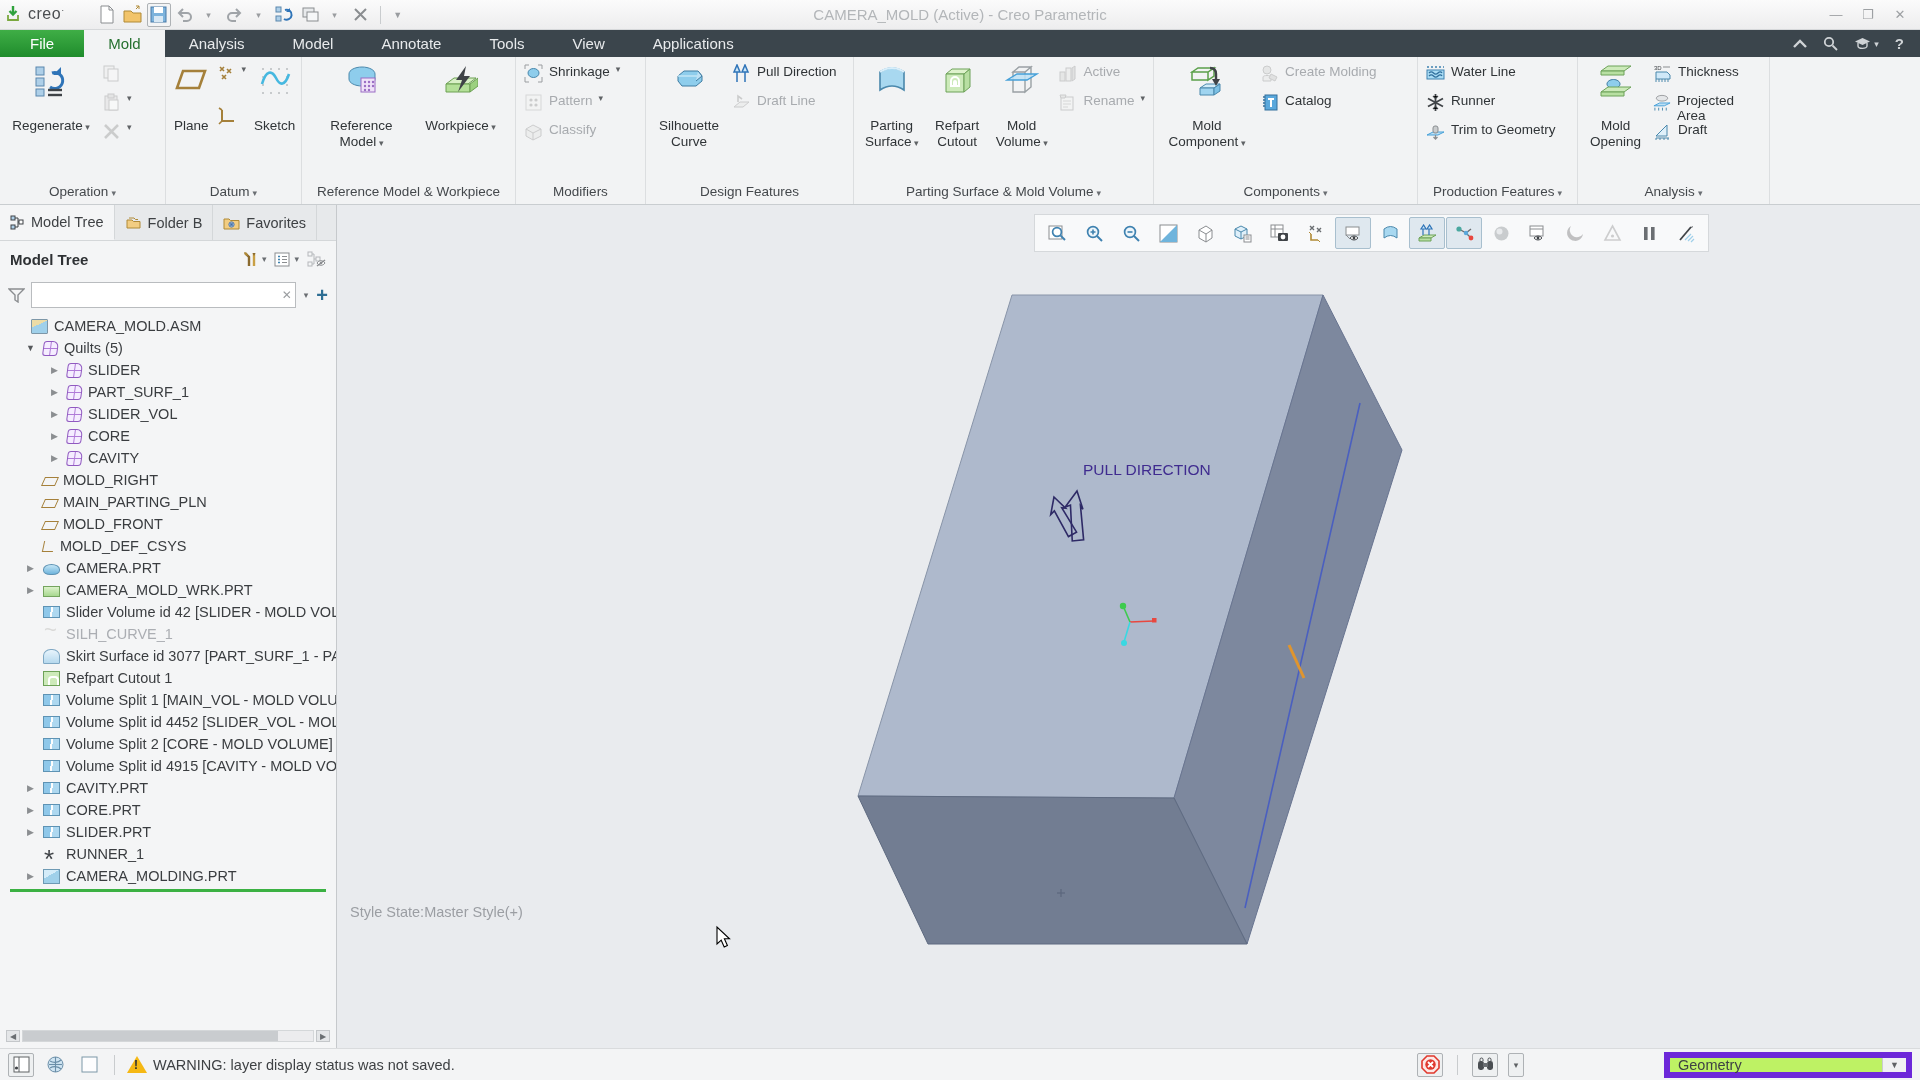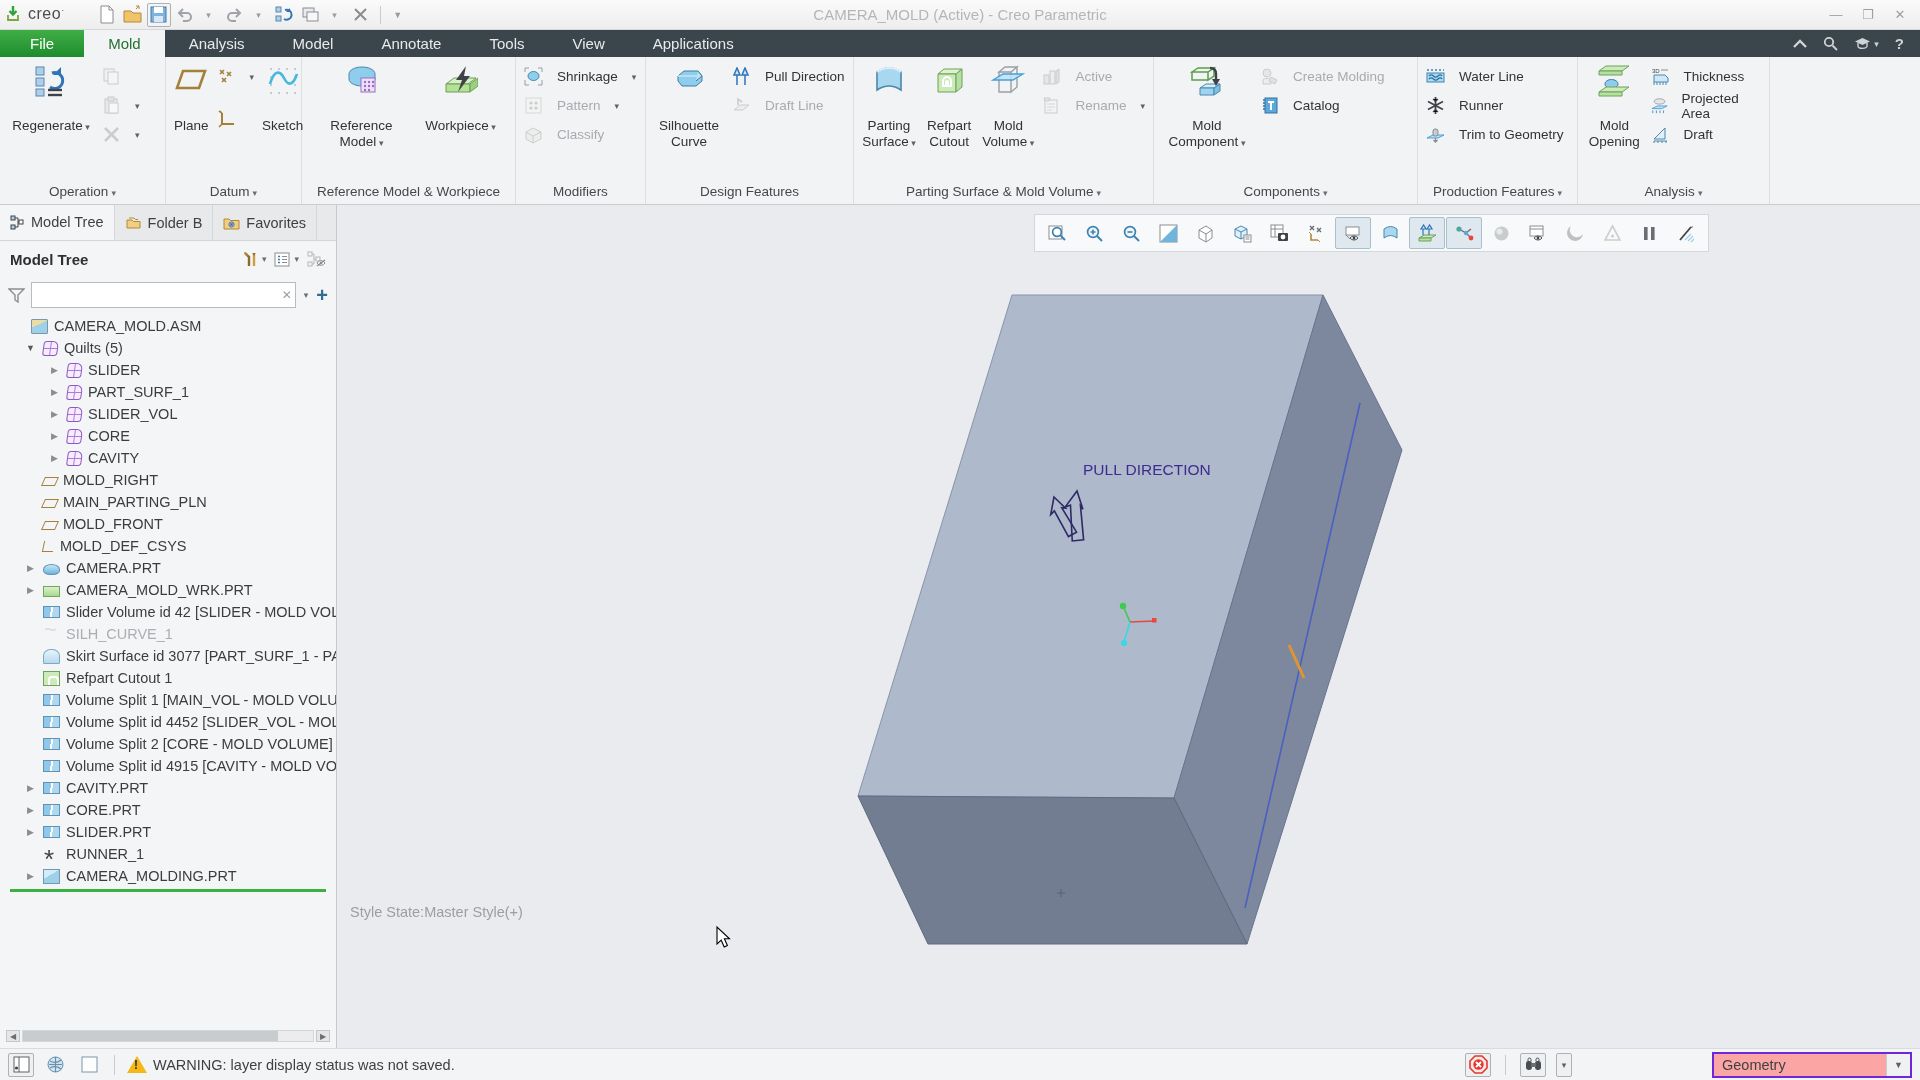--- a/index.html
+++ b/index.html
@@ -29,21 +29,21 @@
   
   #ribbon{position:absolute;top:57px;left:0;right:0;height:148px;background:#f2f3f4;border-bottom:1px solid #c9cdd0;display:flex}
   .rgroup{display:flex;flex-direction:column;border-right:1px solid #dcdee0;flex:none}
   .gbody{height:121px;display:flex;align-items:flex-start;padding:5px 5px 0 5px;gap:2px}
   .glabel{height:26px;display:flex;align-items:center;justify-content:center;font-size:13.5px;color:#44484c;gap:3px}
   .glabel .dd[data-dd="true"]::after{content:"▾";font-size:9px;color:#6a6e72}
   .bigbtn{display:flex;flex-direction:column;align-items:center;padding:2px 3px;border-radius:2px;text-align:center}
   .bigbtn .blabel{font-size:13.5px;line-height:16px;color:#303437;margin-top:20px;white-space:pre-line}
   .bigbtn[data-dd="true"] .blabel::after{content:" ▾";font-size:9px;color:#5f6265}
   .smcol{display:flex;flex-direction:column;gap:4px;padding-top:2px}
-  .smbtn{display:flex;align-items:center;gap:14px;height:25px;font-size:13.5px;color:#303437;padding:0 3px;border-radius:2px}
+  .smbtn{display:flex;align-items:flex-start;gap:6px;height:25px;font-size:13.5px;color:#303437;padding:0 3px;border-radius:2px}
   .smbtn[data-dd="true"]::after{content:"▾";font-size:9px;color:#5f6265}
   [data-disabled="true"]{color:#a8abaf !important}
   [data-disabled="true"] svg{filter:grayscale(1);opacity:.45}
   .ri{width:34px;height:34px}
   .rs{width:19px;height:19px}
   
   #leftpanel{position:absolute;top:205px;left:0;width:337px;bottom:32px;background:#f4f5f6;border-right:1px solid #c6c9cc;display:flex;flex-direction:column}
   .ptabs{display:flex;height:36px;background:#e7e9eb;border-bottom:1px solid #d4d7d9;flex:none}
   .ptab{display:flex;align-items:center;gap:6px;padding:0 10px;font-size:14.5px;color:#3e4144;border-right:1px solid #d4d7d9;overflow:hidden;white-space:nowrap}
   .ptab[data-active="true"]{background:#f4f5f6;border-bottom:1px solid #f4f5f6}
@@ -97,21 +97,21 @@
   #scene{position:absolute;inset:0}
   
   #statusbar{position:absolute;left:0;right:0;bottom:0;height:32px;background:#f3f4f5;border-top:1px solid #d9dbdd;display:flex;align-items:center;padding:0 8px;gap:8px}
   .sbtn{width:26px;height:24px;display:flex;align-items:center;justify-content:center;border:1px solid transparent;border-radius:2px}
   .sbtn.boxed{border-color:#aeb2b5;background:#eef0f1}
   .ssep{width:1px;height:20px;background:#c9ccce;margin:0 4px}
   .warn{display:flex;align-items:center;gap:6px;font-size:14.5px;color:#3e4144}
   .warn-tri{width:0;height:0;border-left:10px solid transparent;border-right:10px solid transparent;border-bottom:17px solid #f5b814;position:relative}
   .warn-tri::after{content:"!";position:absolute;left:-3px;top:2px;font-size:12px;font-weight:bold;color:#2e3134}
   .sb-right{margin-left:auto;display:flex;align-items:center;gap:10px}
-  .selfilter{width:200px;height:26px;background:#fca5a5;border:2px solid #6d28d9;display:flex;align-items:center}
+  .selfilter{width:248px;height:26px;background:#bef264;border:6px solid #6d28d9;display:flex;align-items:center}
   .selfilter .val{flex:1;padding:0 8px;font-size:14.5px;color:#3e4144}
   .selfilter .arrow{width:24px;height:100%;border-left:1px solid #c9ccce;background:#f0f1f2;display:flex;align-items:center;justify-content:center;font-size:9px;color:#5f6265}
 </style>
 </head>
 <body>
 
 <div id="titlebar">
   <div class="logo">
     <svg width="18" height="18" viewBox="0 0 18 18">
         <path d="M7 1v8" stroke="#2fa23c" stroke-width="2.4" fill="none"></path>

